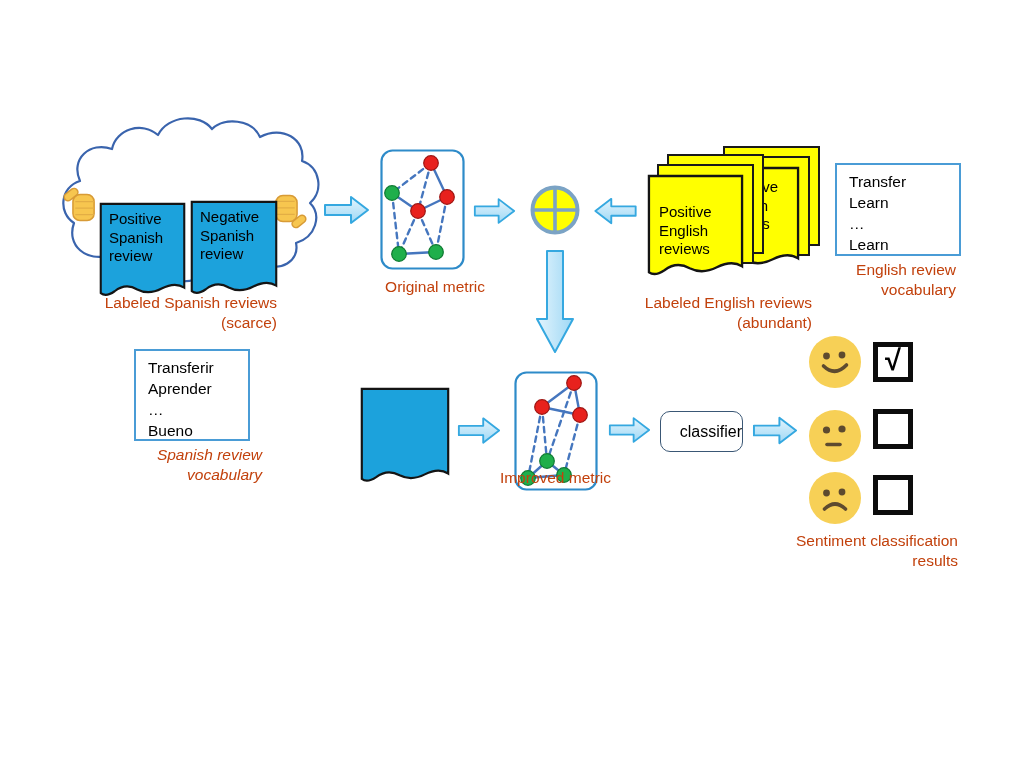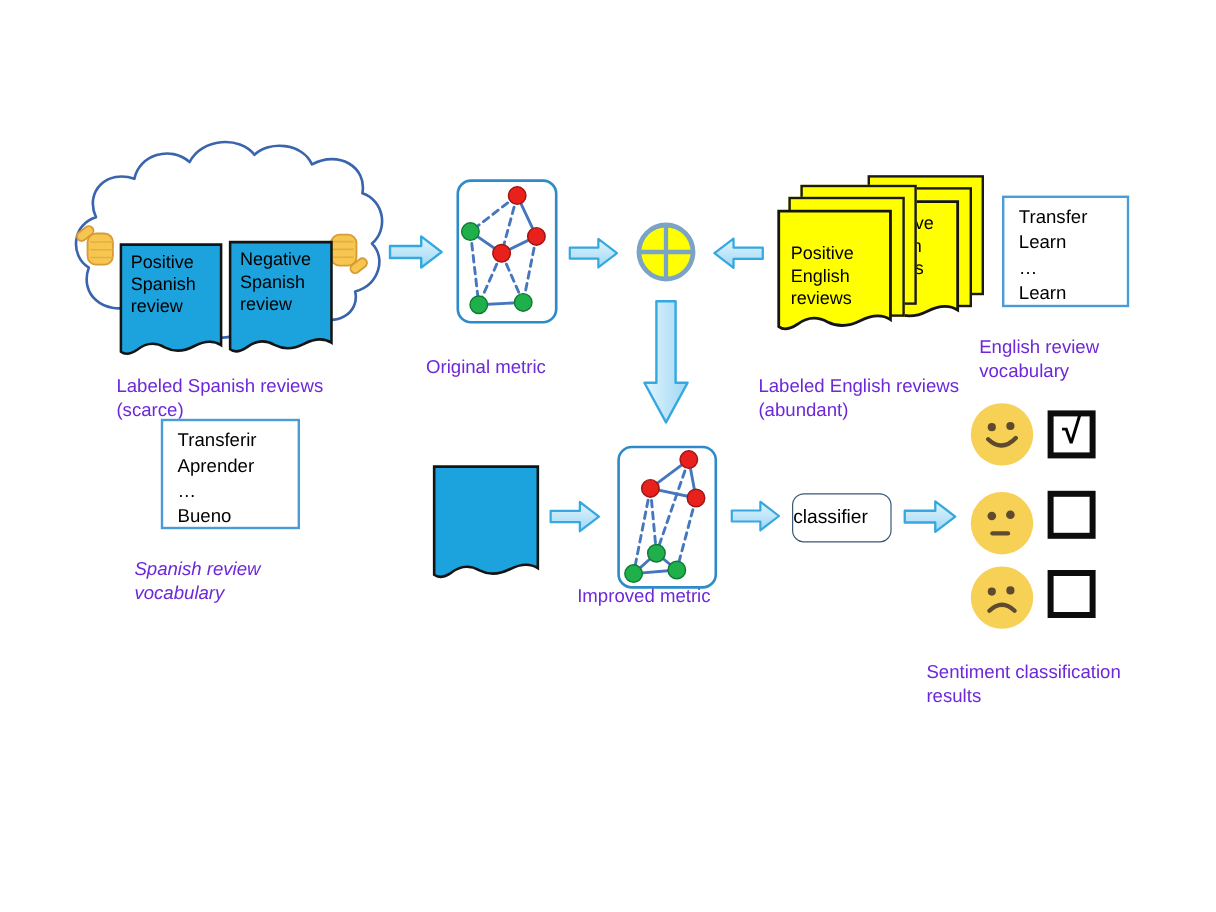--- a/index.html
+++ b/index.html
@@ -1,26 +1,26 @@
 <!DOCTYPE html>
 <html><head>
 <meta charset="utf-8">
 <style>
   html,body{margin:0;padding:0;background:#fff;}
   .canvas{position:relative;width:1013px;height:760px;background:#ffffff;
           font-family:"Liberation Sans",sans-serif;color:#111;overflow:hidden;}
   .abs{position:absolute;}
-  .caption{position:absolute;text-align:left;font-size:15.5px;line-height:20px;color:#6d28d9;margin-top:20px;}
+  .caption{position:absolute;text-align:right;font-size:15.5px;line-height:20px;color:#c2410c;}
   .doc{position:absolute;}
   .doc > svg{position:absolute;left:0;top:0;width:100%;height:100%;}
   .doc-text{position:relative;padding:8px 4px 0 10px;font-size:15px;line-height:18.5px;color:#000;}
   .sheet{position:absolute;background:#FFFF00;border:2px solid #1a1a1a;box-sizing:border-box;}
   .vocab{position:absolute;background:#fff;border:2px solid #4A9CD6;box-sizing:border-box;
          padding:6px 0 0 12px;font-size:15.5px;line-height:21px;color:#000;}
-  .classifier-box{position:absolute;display:flex;align-items:center;justify-content:flex-start;
+  .classifier-box{position:absolute;display:flex;align-items:center;justify-content:flex-end;
          border:1.6px solid #3A5775;border-radius:10px;font-size:16px;background:#fff;color:#000;}
   .checkbox{position:absolute;width:30px;height:30px;border:5px solid #0C0C0C;background:#fff;
          display:flex;align-items:center;justify-content:center;}
   .mark{font-weight:bold;font-size:29px;margin-top:-4px;color:#000;}
   .metric-svg{position:absolute;overflow:visible;}
 </style>
 </head>
 <body>
 
 <div class="canvas">
@@ -146,21 +146,21 @@
     <div class="sheet" style="left:12px;top:26px;width:97px;height:100px;"></div>
     <div class="doc" style="left:2px;top:36px;width:97px;height:110px;">
       <svg viewBox="0 0 100 112" preserveAspectRatio="none">
         <path d="M2 2 H98 V94 C90 89 80 91 72 95 C62 100 52 100 44 96 C35 91 26 92 18 98 C12 102 6 103 2 100 Z" fill="#FFFF00" stroke="#141414" stroke-width="2.4"></path>
       </svg>
       <div class="doc-text" style="padding:29px 2px 0 12px;">Positive English reviews</div>
     </div>
   </div>
   <div class="caption" style="left:632px;top:293px;width:180px;">Labeled English reviews (abundant)</div>
 
-  <div class="vocab" style="left:835px;top:163px;width:106px;height:93px;">
+  <div class="vocab" style="left:835px;top:163px;width:126px;height:93px;">
     <div>Transfer</div>
     <div>Learn</div>
     <div>…</div>
     <div>Learn</div>
   </div>
   <div class="caption" style="left:816px;top:260px;width:140px;">English review vocabulary</div>
 
   <div class="vocab" style="left:134px;top:349px;width:116px;height:92px;">
     <div>Transferir</div>
     <div>Aprender</div>

